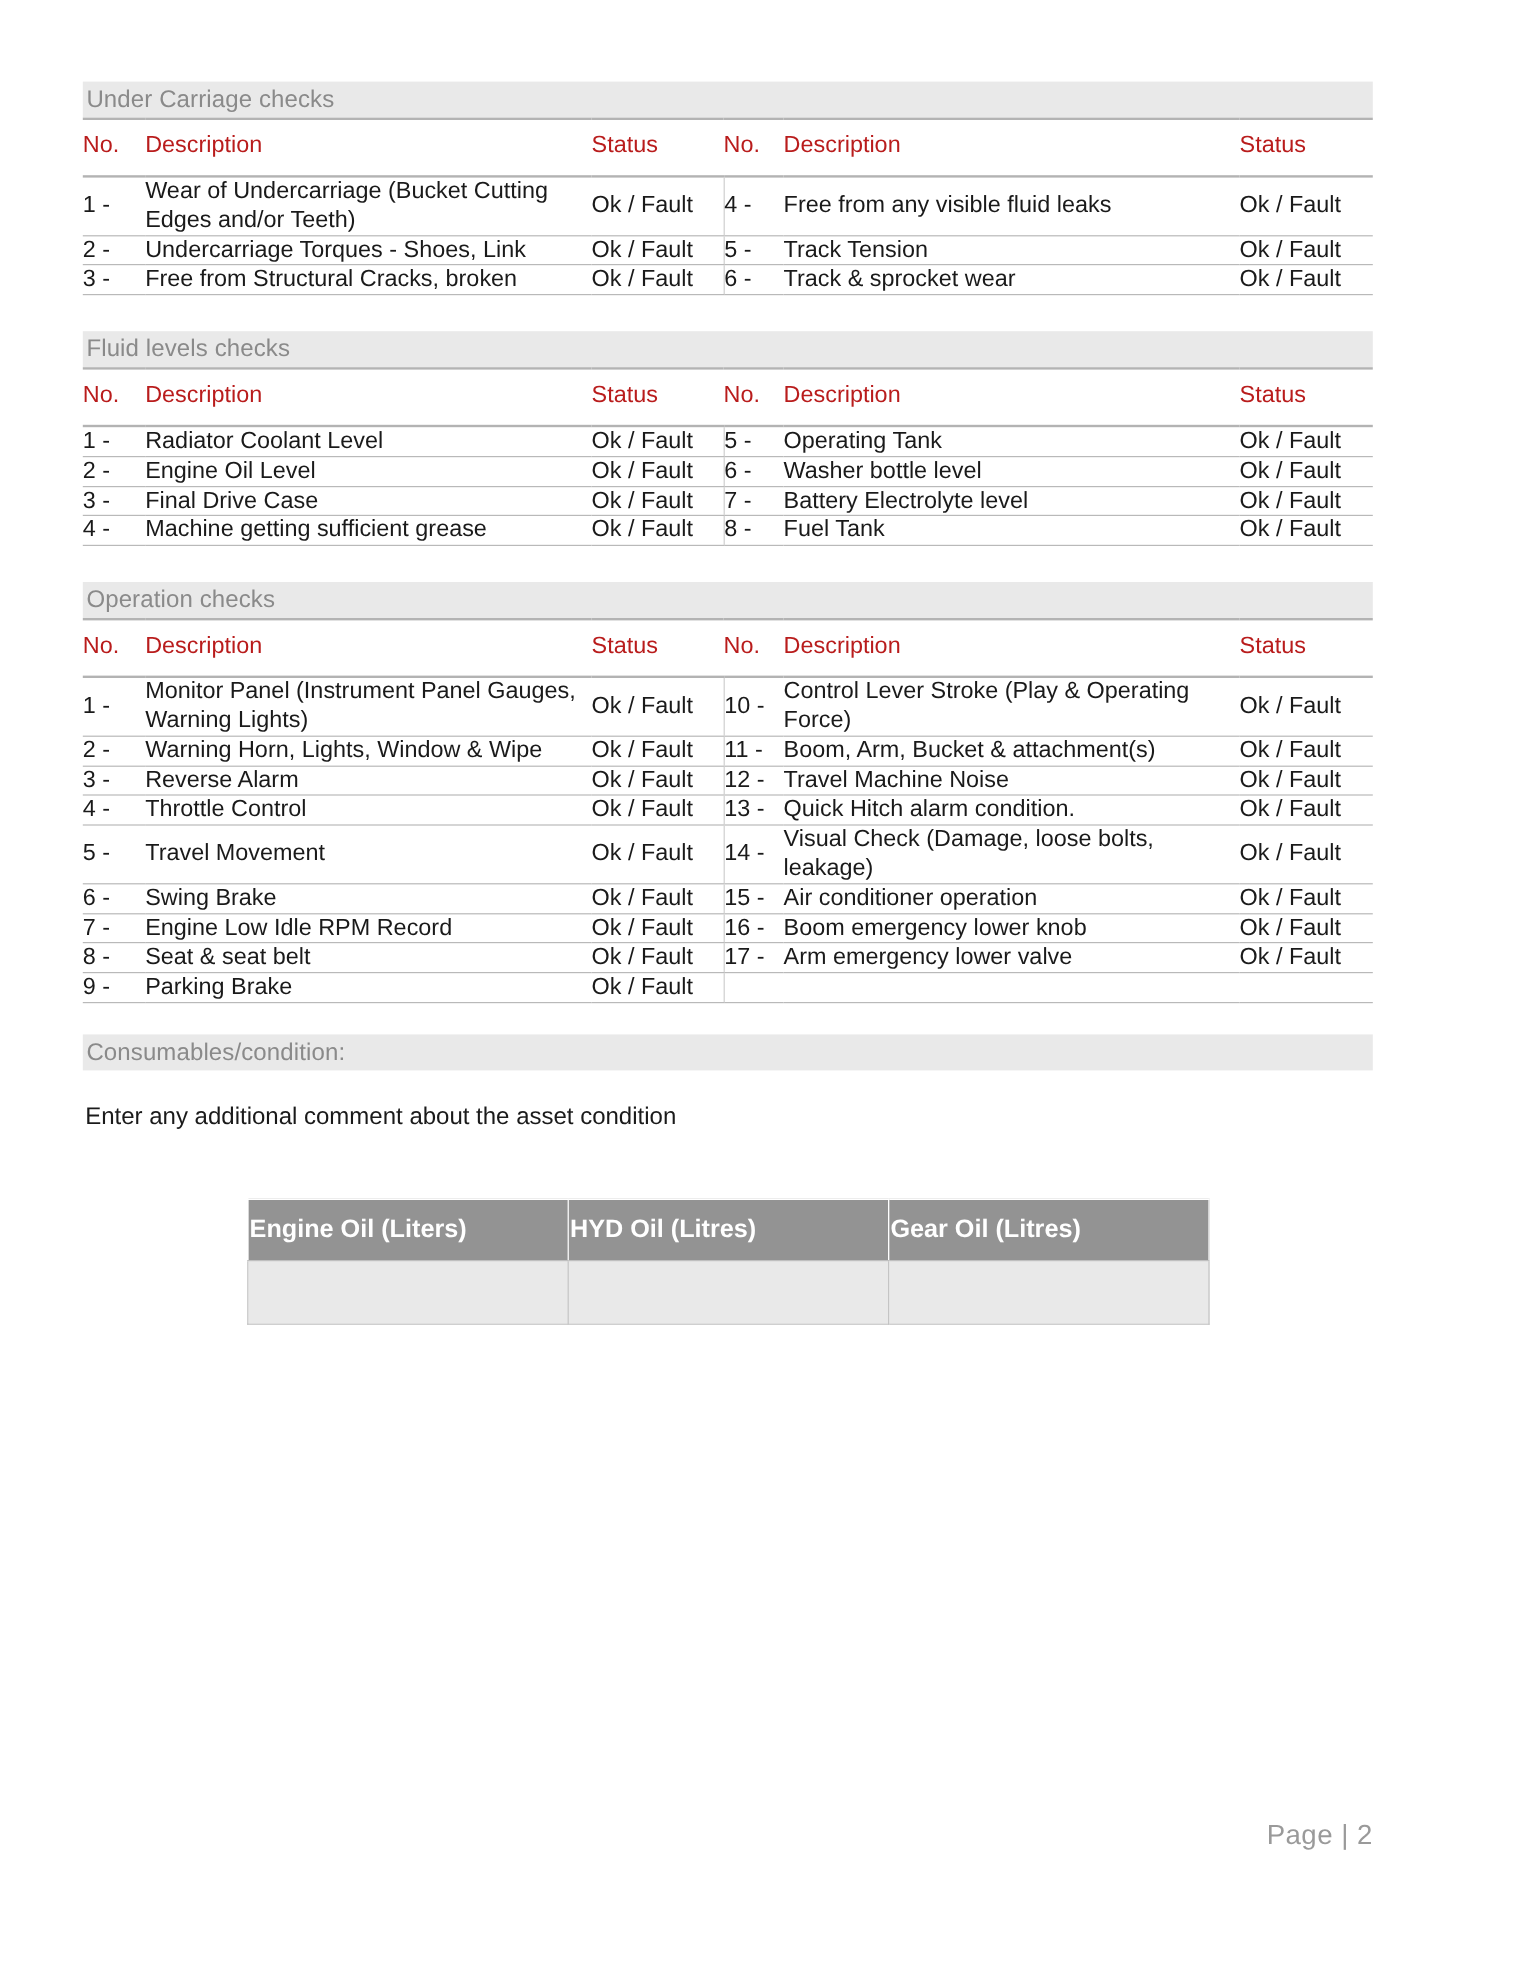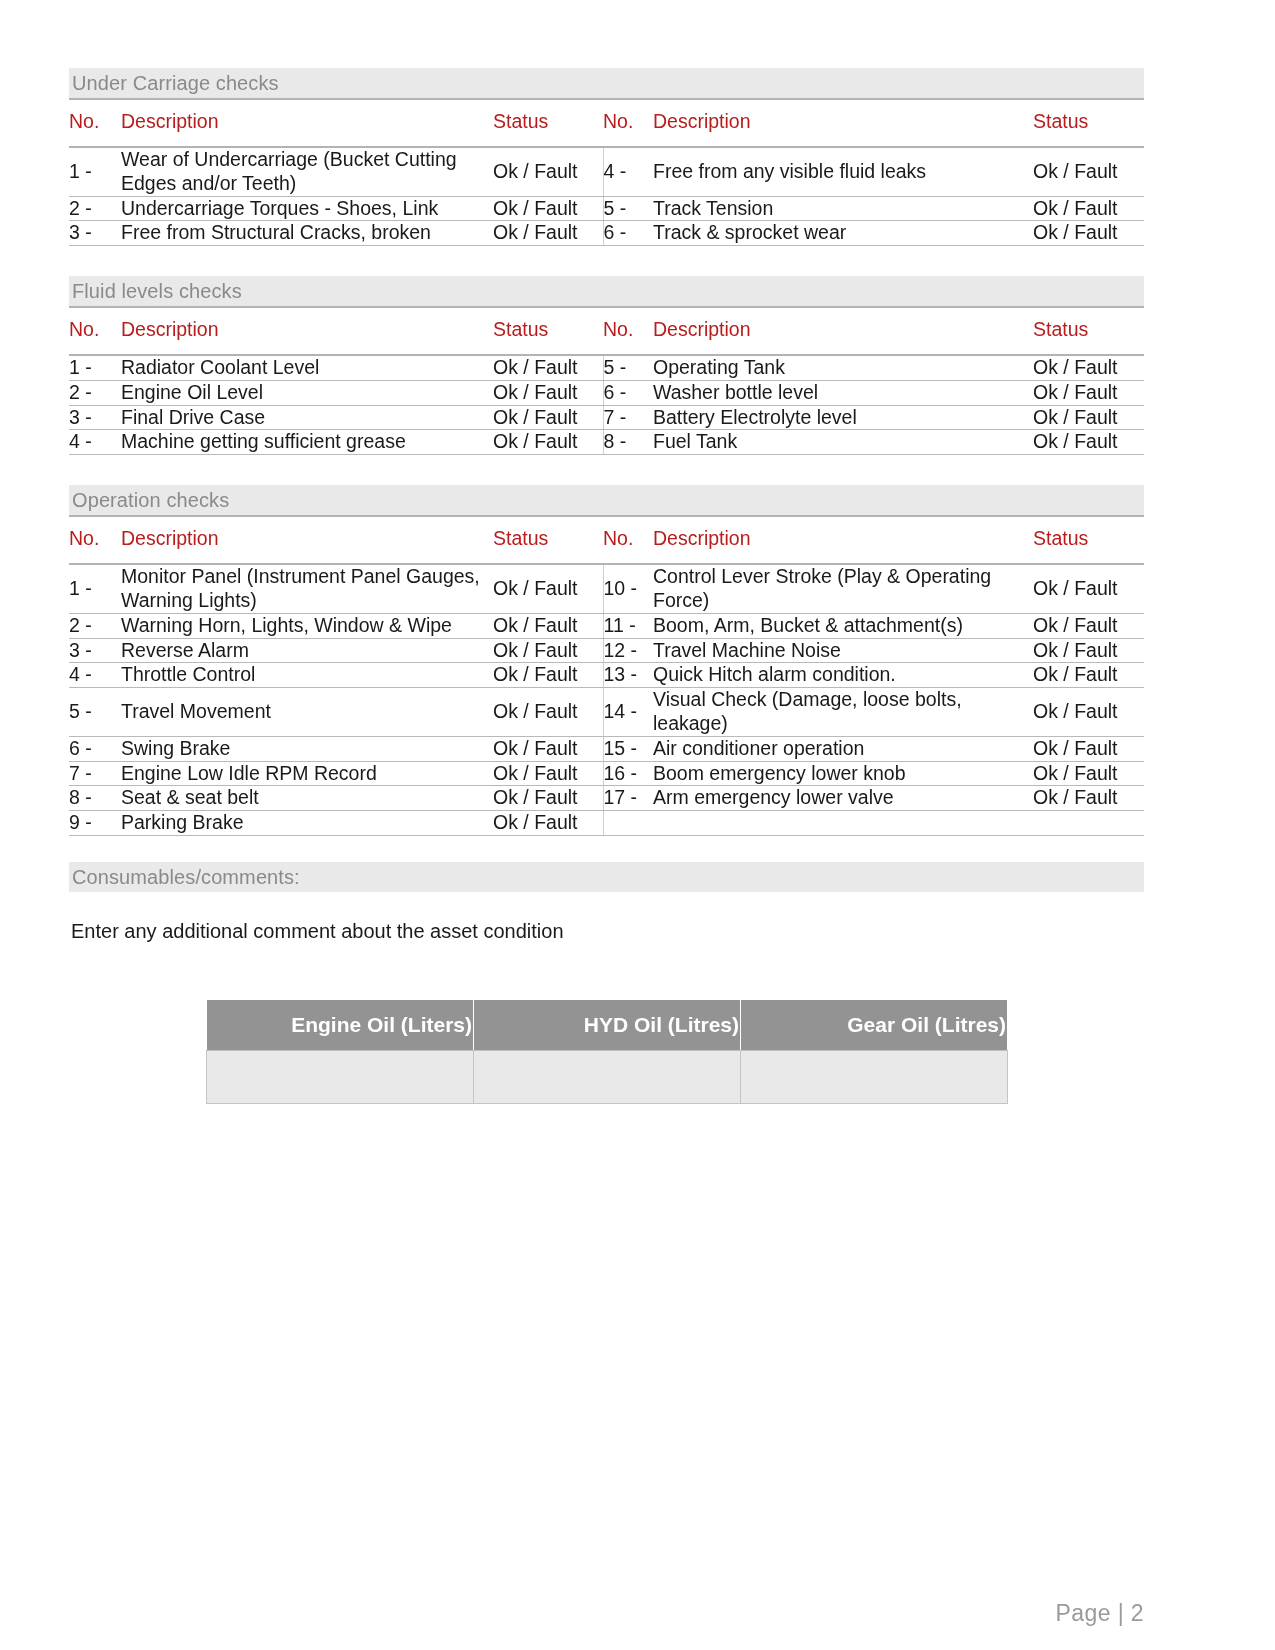--- a/index.html
+++ b/index.html
@@ -98,36 +98,36 @@
   table.oil {
     border-collapse: collapse;
     table-layout: fixed;
     width: 802px;
   }
   table.oil th {
     background: #939393;
     color: #ffffff;
     font-size: 21px;
     font-weight: bold;
-    text-align: right;
+    text-align: left;
     height: 48px;
     border: 1px solid #ffffff;
     border-bottom: 1px solid #bfbfbf;
   }
   table.oil td {
     background: #e9e9e9;
     height: 50px;
     border: 1px solid #c4c4c4;
   }
 
   
   .footer {
     position: absolute;
     right: 0;
-    top: 1600px;
+    top: 1516px;
     font-size: 23px;
     color: #9a9a9a;
     letter-spacing: 0.4px;
   }
   .spacer-26 { height: 26px; }
   .spacer-30 { height: 30px; }
   .top-gap   { height: 68px; }
 </style>
 </head>
 <body>
@@ -335,21 +335,21 @@
         <td class="cell-status">Ok / Fault</td>
         <td class="cell-no divider-cell"></td>
         <td class="cell-desc"></td>
         <td class="cell-status"></td>
       </tr>
     </tbody>
   </table>
 
   <div class="spacer-26"></div>
 
-  <div class="section-banner">Consumables/comments:</div>
+  <div class="section-banner">Consumables/condition:</div>
   <div class="comment-line">Enter any additional comment about the asset condition</div>
 
   <div class="oil-wrap">
     <table class="oil">
       <thead>
         <tr>
           <th>Engine Oil (Liters)</th>
           <th>HYD Oil (Litres)</th>
           <th>Gear Oil (Litres)</th>
         </tr>

